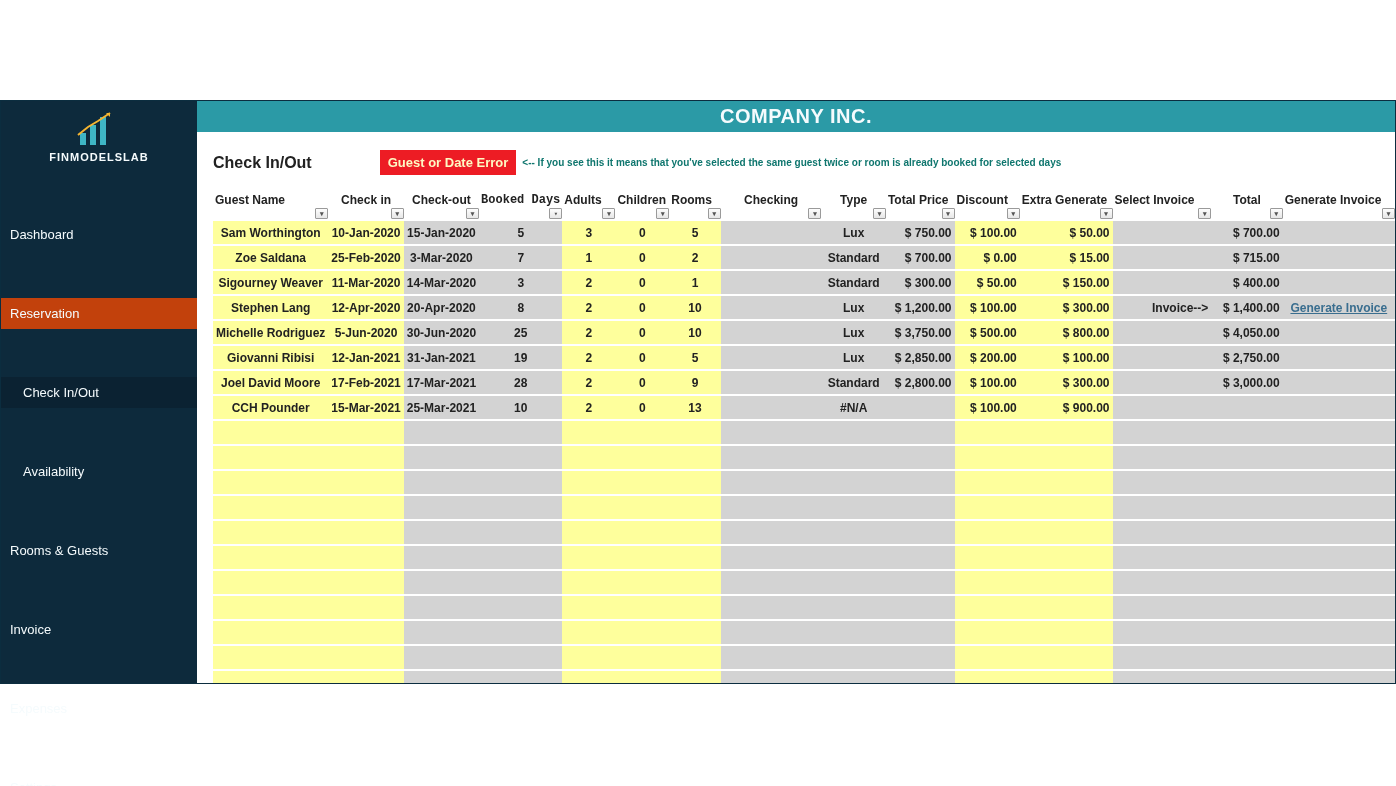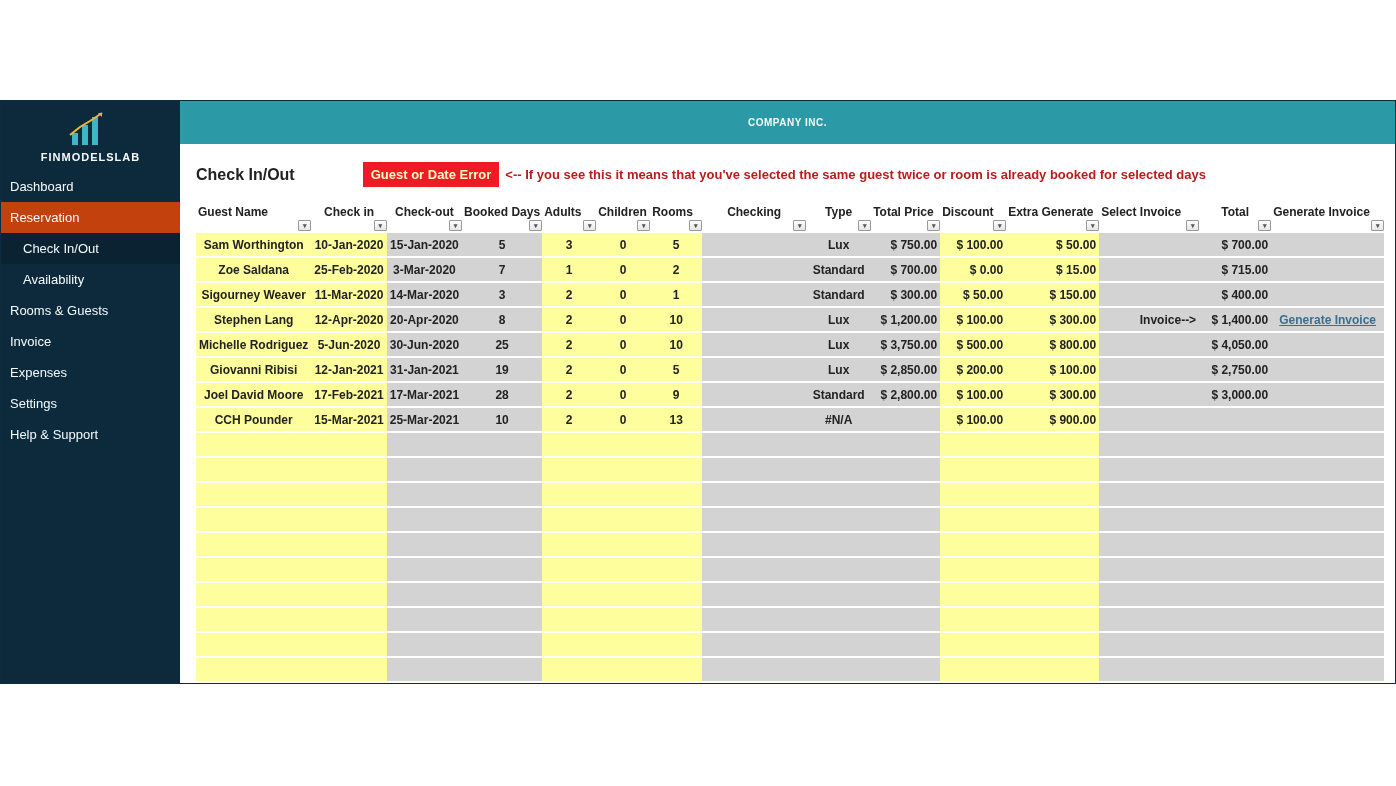--- a/index.html
+++ b/index.html
@@ -22,27 +22,28 @@
     top: 100px;
     left: 0;
     width: 1396px;
     height: 584px;
     display: flex;
     border: 1px solid #0b2d3f;
     background: #ffffff;
   }
   
   .sidebar {
-    width: 179px;
+    width: 196px;
     background: #0d2a3c;
     color: #f5fbfd;
     display: flex;
     flex-direction: column;
     font-size: 13px;
     flex-shrink: 0;
+    gap: 48px;
   }
   .logo {
     display: flex;
     flex-direction: column;
     align-items: center;
     padding: 10px 0 8px;
     color: #f5fbfd;
   }
   .logo svg { display:block; }
   .logo-text {
@@ -73,22 +74,22 @@
     display: flex;
     flex-direction: column;
     min-width: 0;
     background: #ffffff;
   }
   .company-bar {
     background: #2b9aa6;
     color: #f5fbfd;
     text-align: center;
     font-weight: bold;
-    padding: 16px 0;
-    font-size: 10px;
+    padding: 4px 0;
+    font-size: 20px;
     letter-spacing: 0.5px;
     font-family: Verdana, sans-serif;
   }
   .page-head {
     display: flex;
     align-items: center;
     gap: 6px;
     padding: 18px 16px 14px 16px;
   }
   .page-title {
@@ -99,22 +100,22 @@
   }
   .err-badge {
     background: #ed1c24;
     color: #fef9c3;
     font-weight: bold;
     padding: 5px 8px;
     font-size: 13px;
   }
   .err-note {
     font-weight: bold;
-    font-size: 13px;
-    color: #b91c1c;
+    font-size: 10px;
+    color: #0f766e;
   }
   
   .table-wrap {
     flex: 1;
     overflow: hidden;
     padding-left: 16px;
   }
   table.data-table {
     border-collapse: separate;
     border-spacing: 0;
@@ -247,21 +248,21 @@
               <span class="filter-btn">▾</span>
             </th>
             <th>
               <span>Check in</span>
               <span class="filter-btn">▾</span>
             </th>
             <th>
               <span>Check-out</span>
               <span class="filter-btn">▾</span>
             </th>
-            <th style="text-align:left;">
+            <th style="text-align:left;font-family:Liberation Mono, monospace;">
               <span>Booked Days</span>
               <span class="filter-btn">▾</span>
             </th>
             <th style="text-align:left;">
               <span>Adults</span>
               <span class="filter-btn">▾</span>
             </th>
             <th style="text-align:left;">
               <span>Children</span>
               <span class="filter-btn">▾</span>

